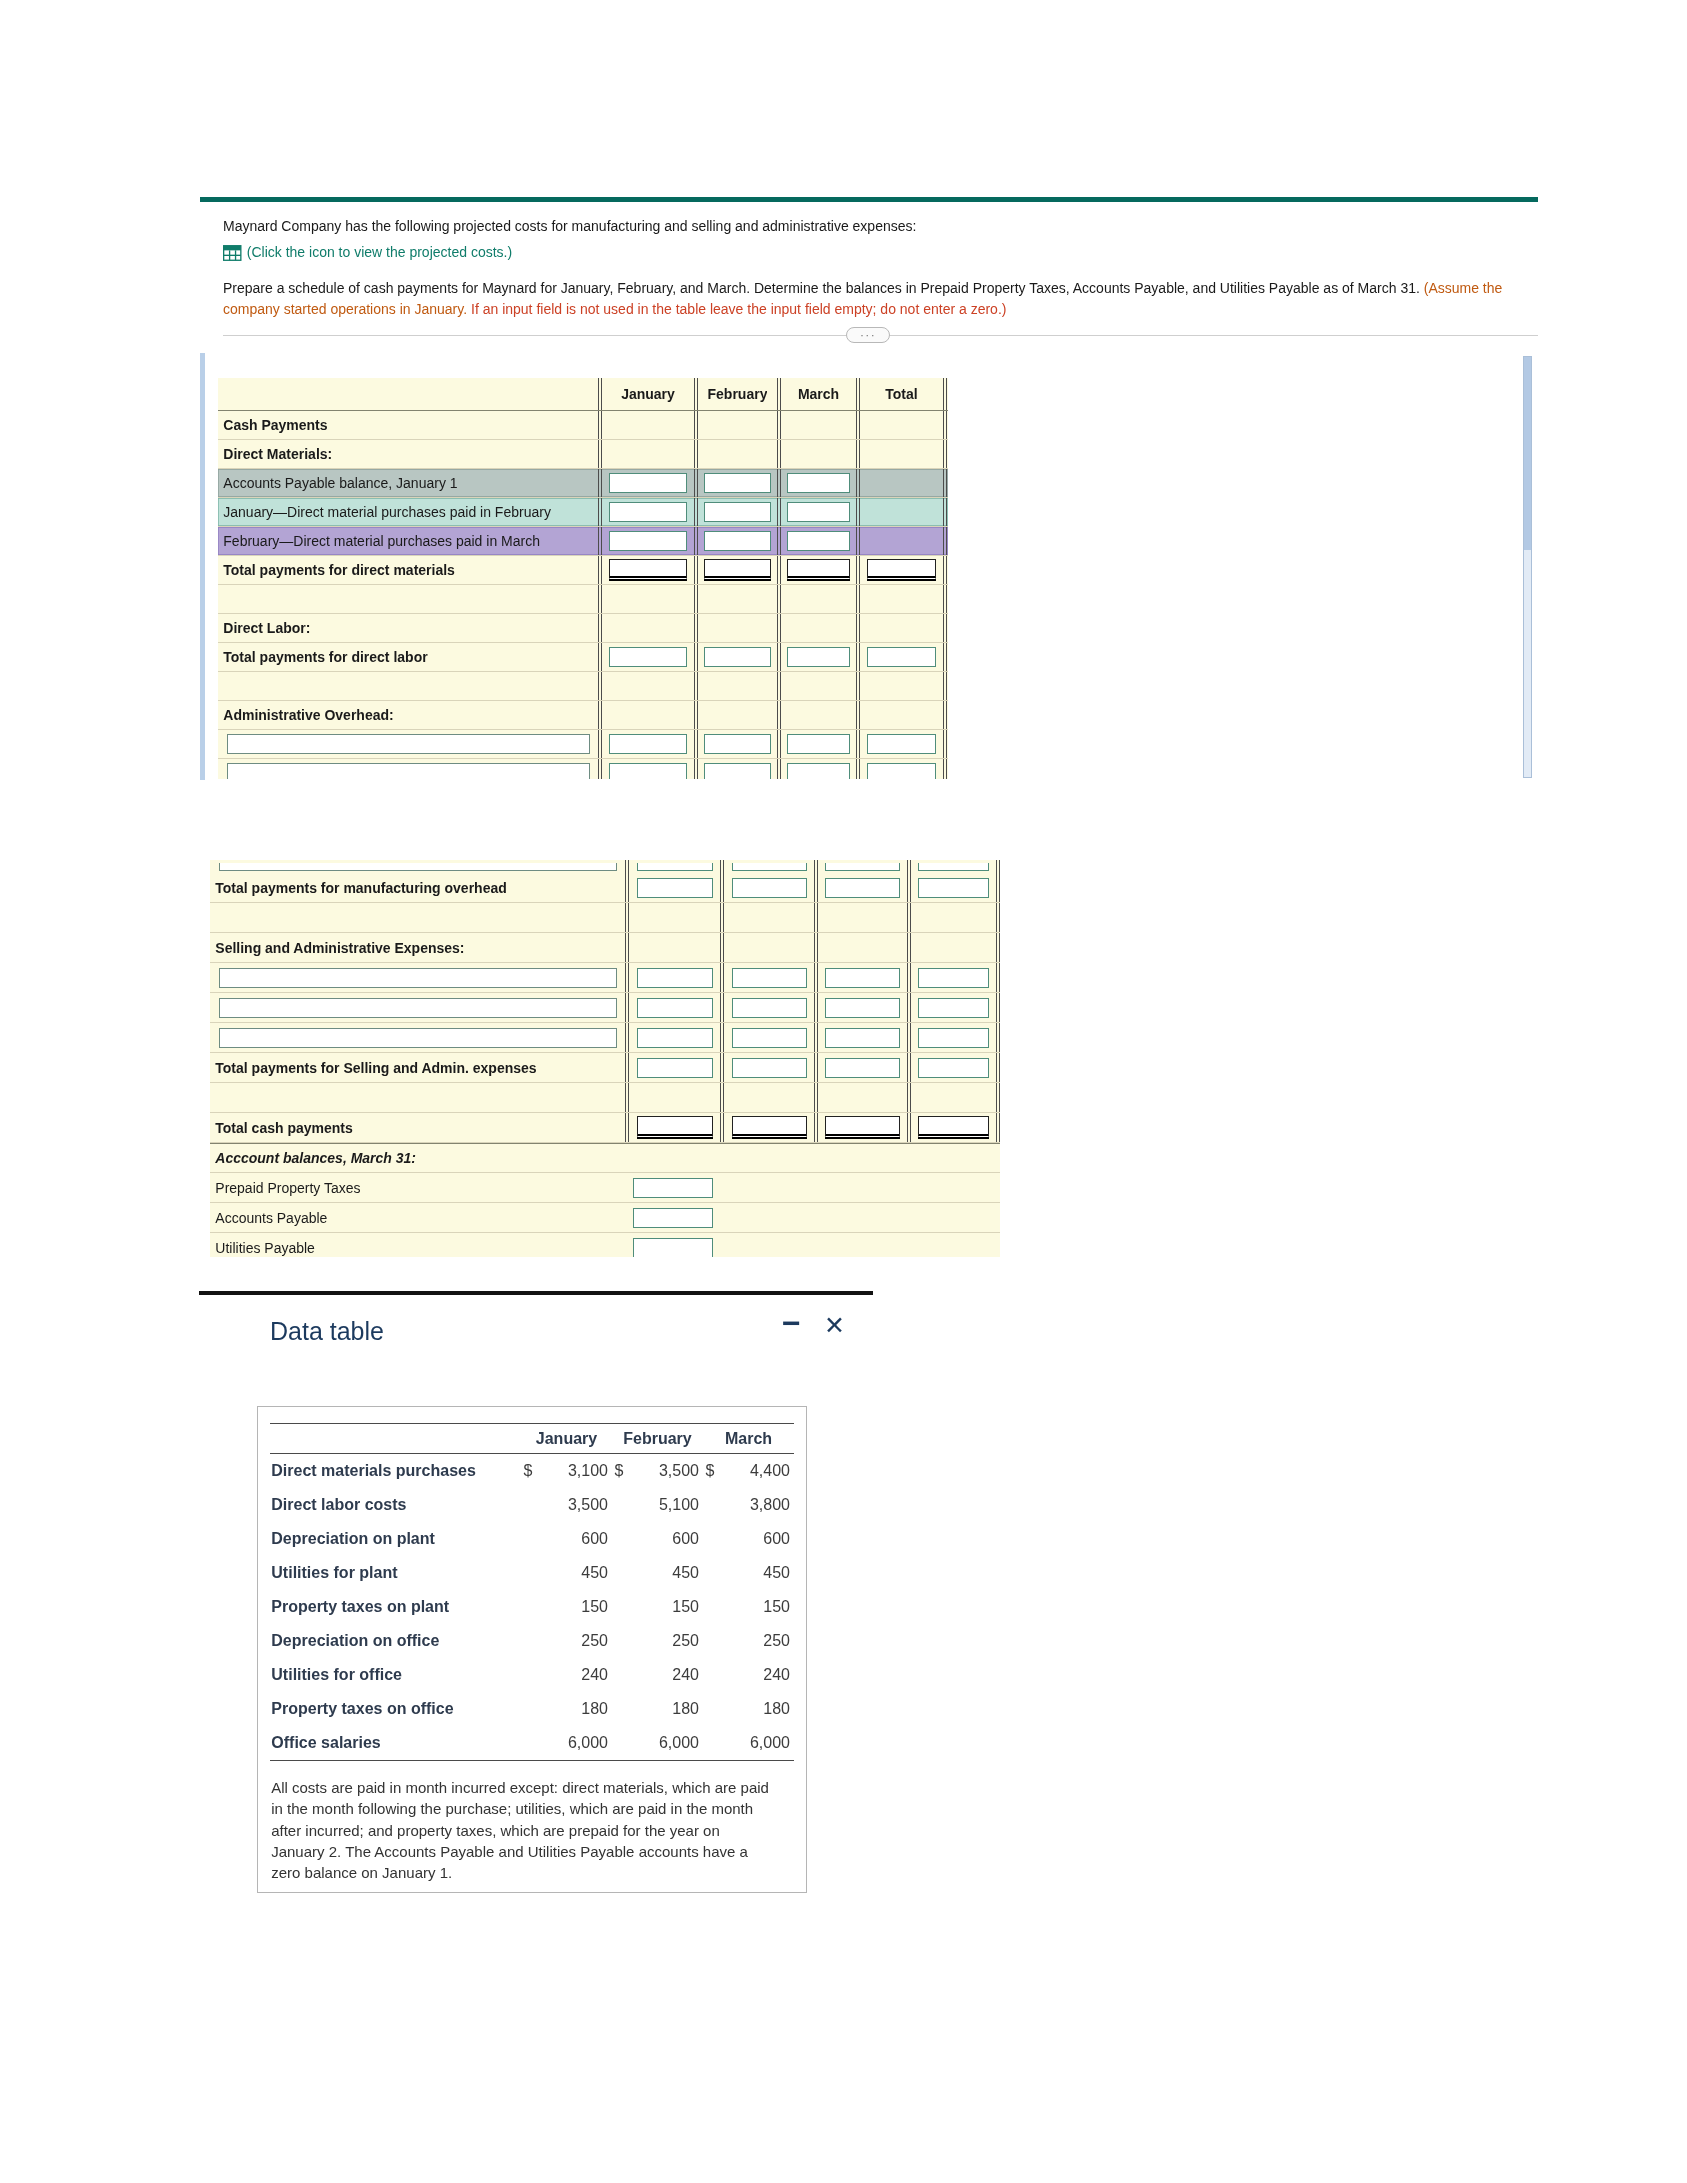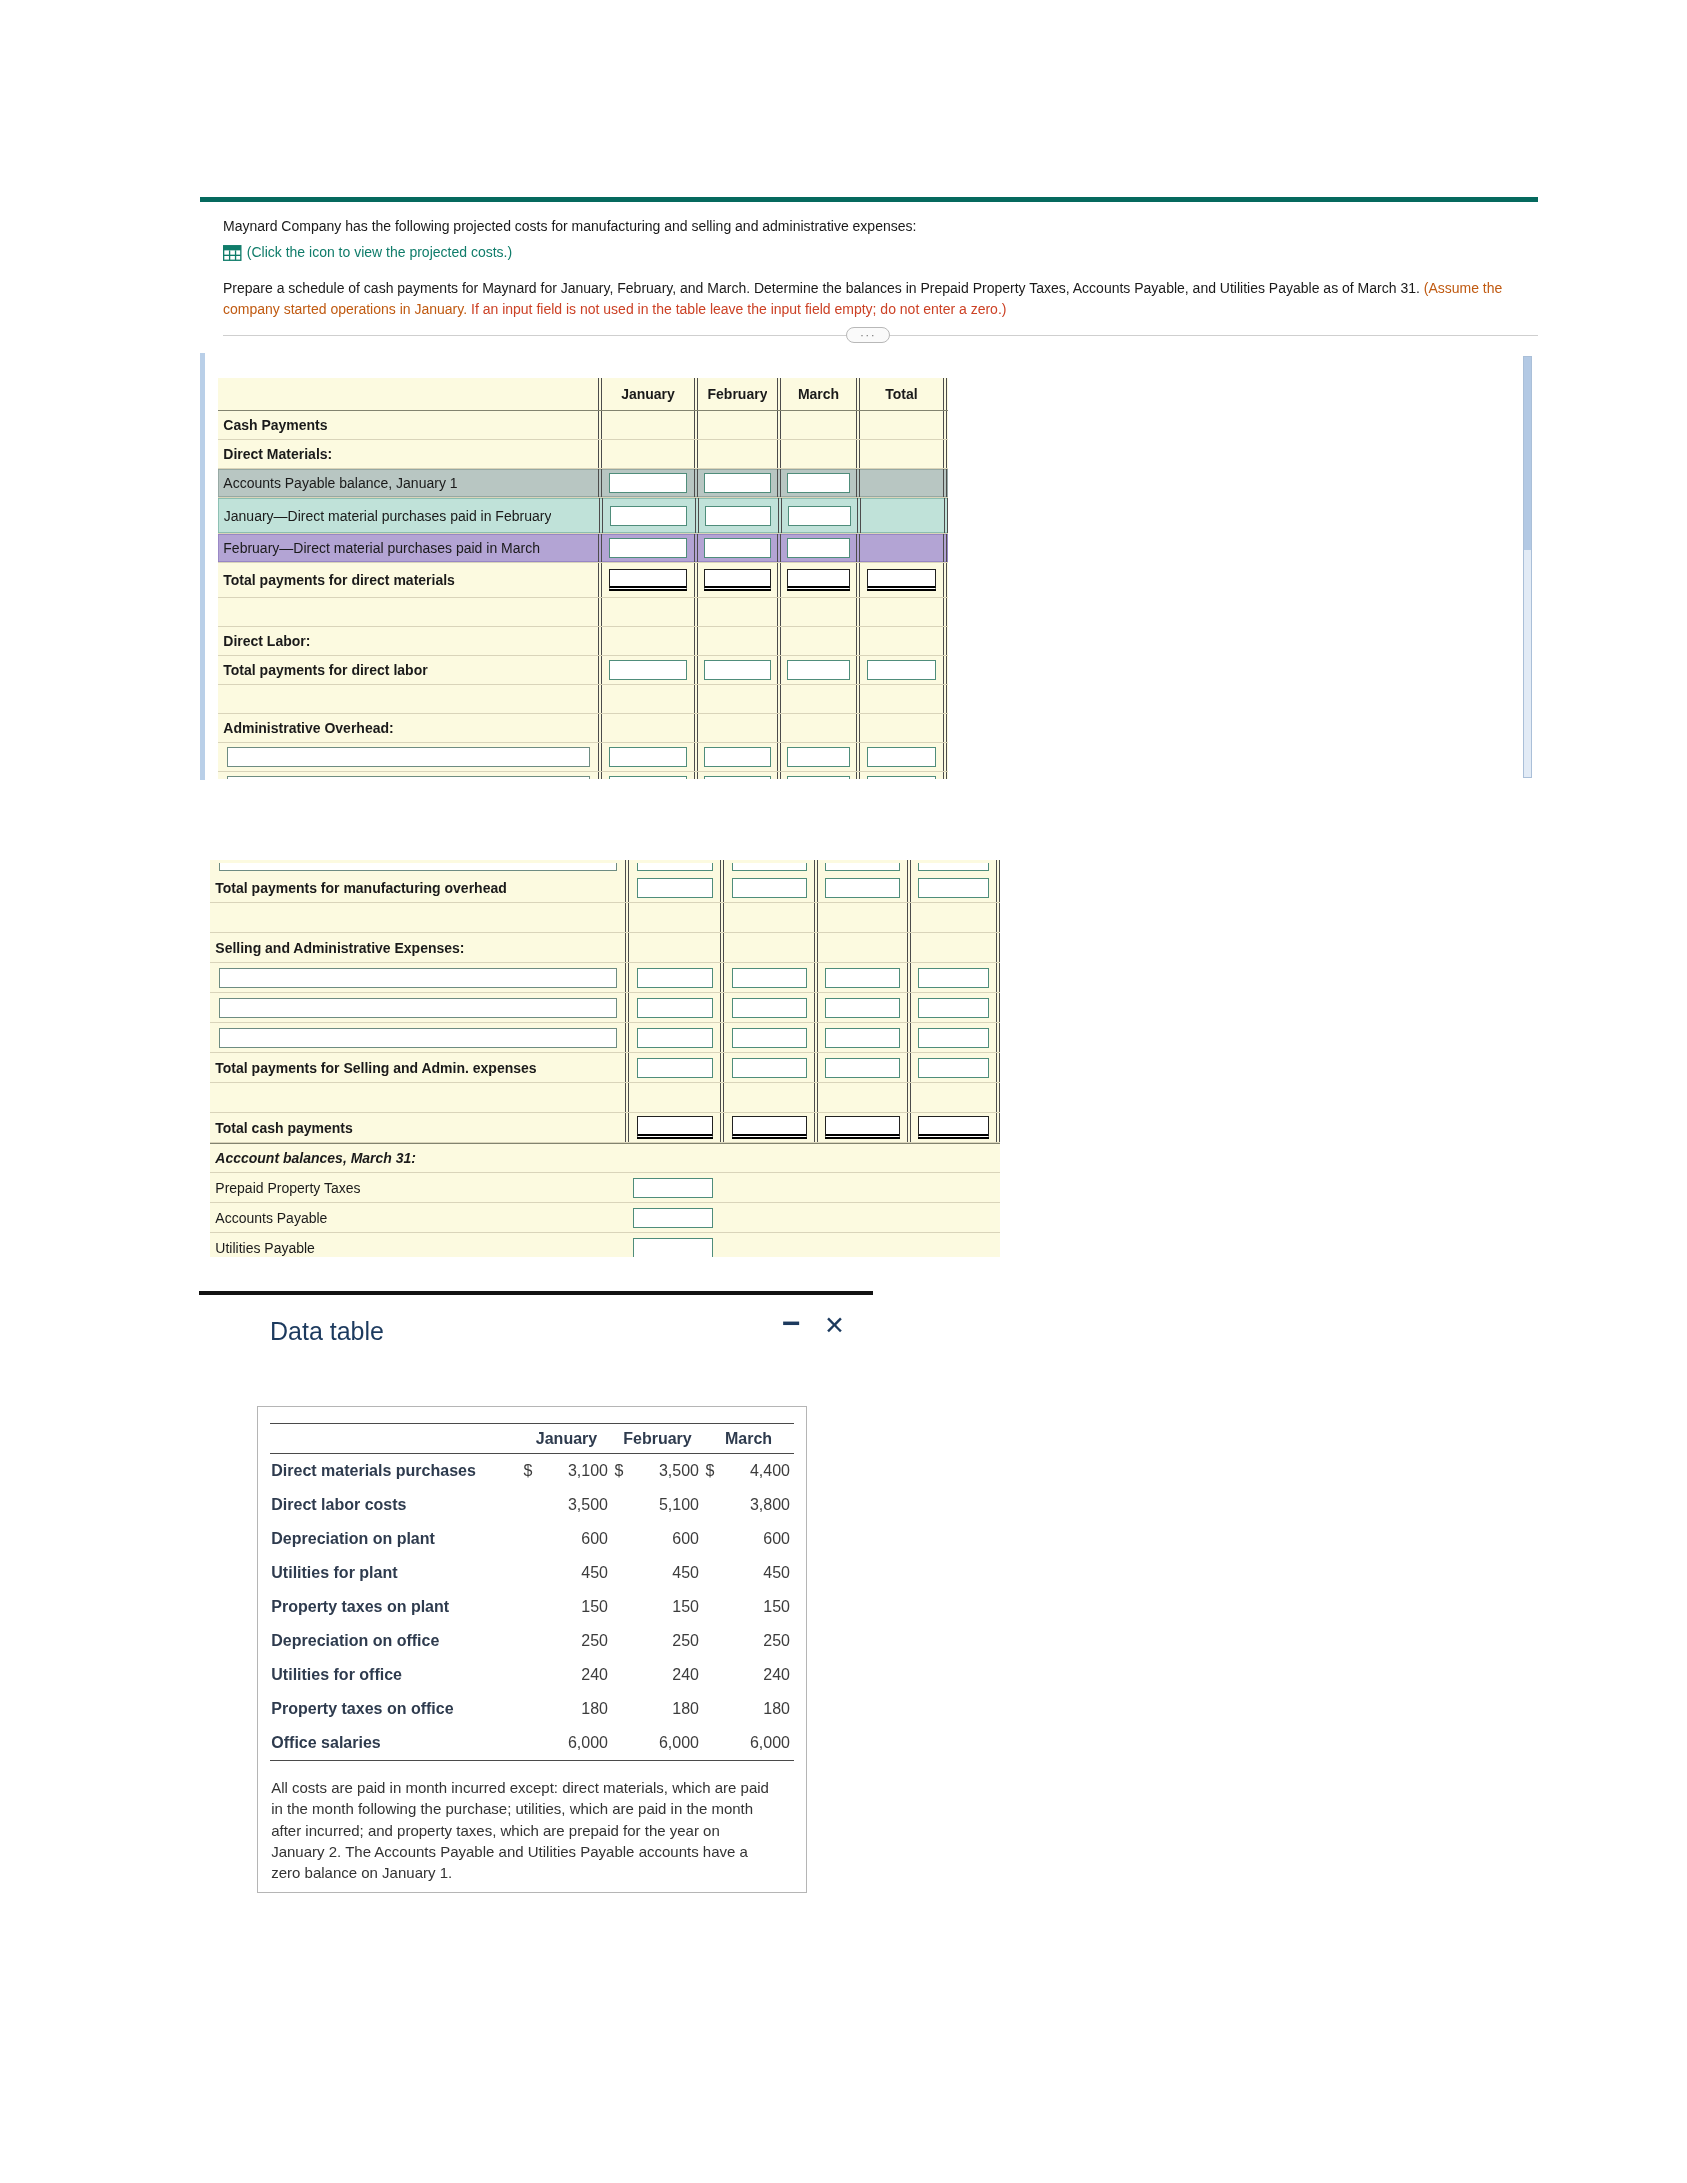--- a/index.html
+++ b/index.html
@@ -143,21 +143,21 @@
           <div class="inp"></div>
         </div>
         <div class="wcell dcell sep" style="width: 83px;">
           <div class="inp"></div>
         </div>
         <div class="wcell dcell sep" style="width: 79px;">
           <div class="inp"></div>
         </div>
         <div class="wcell dcell sep sepR" style="width: 91px;"></div>
       </div>
-      <div class="wrow hl-teal" style="height: 36px; justify-content: center;">
+      <div class="wrow hl-teal" style="height: 29px;">
         <div class="wcell lcell" style="width: 380px;">
           <span class="wlabel">January—Direct material purchases paid in February</span>
         </div>
         <div class="wcell dcell sep" style="width: 96px;">
           <div class="inp"></div>
         </div>
         <div class="wcell dcell sep" style="width: 83px;">
           <div class="inp"></div>
         </div>
         <div class="wcell dcell sep" style="width: 79px;">
@@ -173,21 +173,21 @@
           <div class="inp"></div>
         </div>
         <div class="wcell dcell sep" style="width: 83px;">
           <div class="inp"></div>
         </div>
         <div class="wcell dcell sep" style="width: 79px;">
           <div class="inp"></div>
         </div>
         <div class="wcell dcell sep sepR" style="width: 91px;"></div>
       </div>
-      <div class="wrow" style="height: 35px;">
+      <div class="wrow" style="height: 29px;">
         <div class="wcell lcell" style="width: 380px;">
           <span class="wlabel b">Total payments for direct materials</span>
         </div>
         <div class="wcell dcell sep" style="width: 96px;">
           <div class="inp tot"></div>
         </div>
         <div class="wcell dcell sep" style="width: 83px;">
           <div class="inp tot"></div>
         </div>
         <div class="wcell dcell sep" style="width: 79px;">

